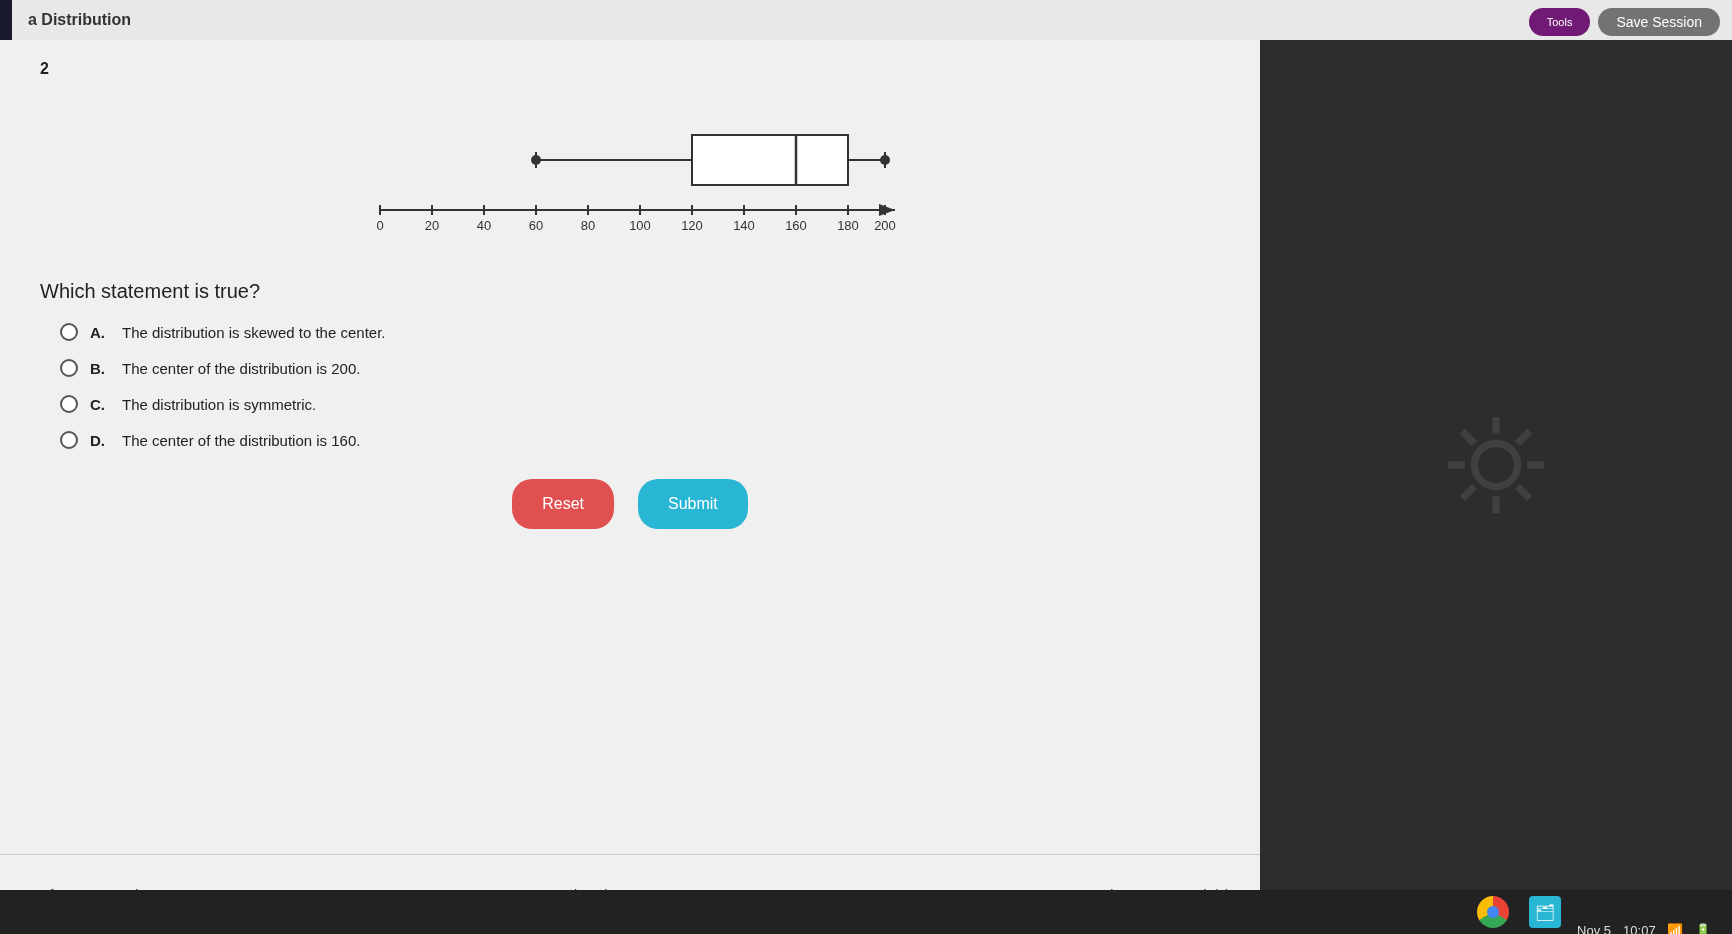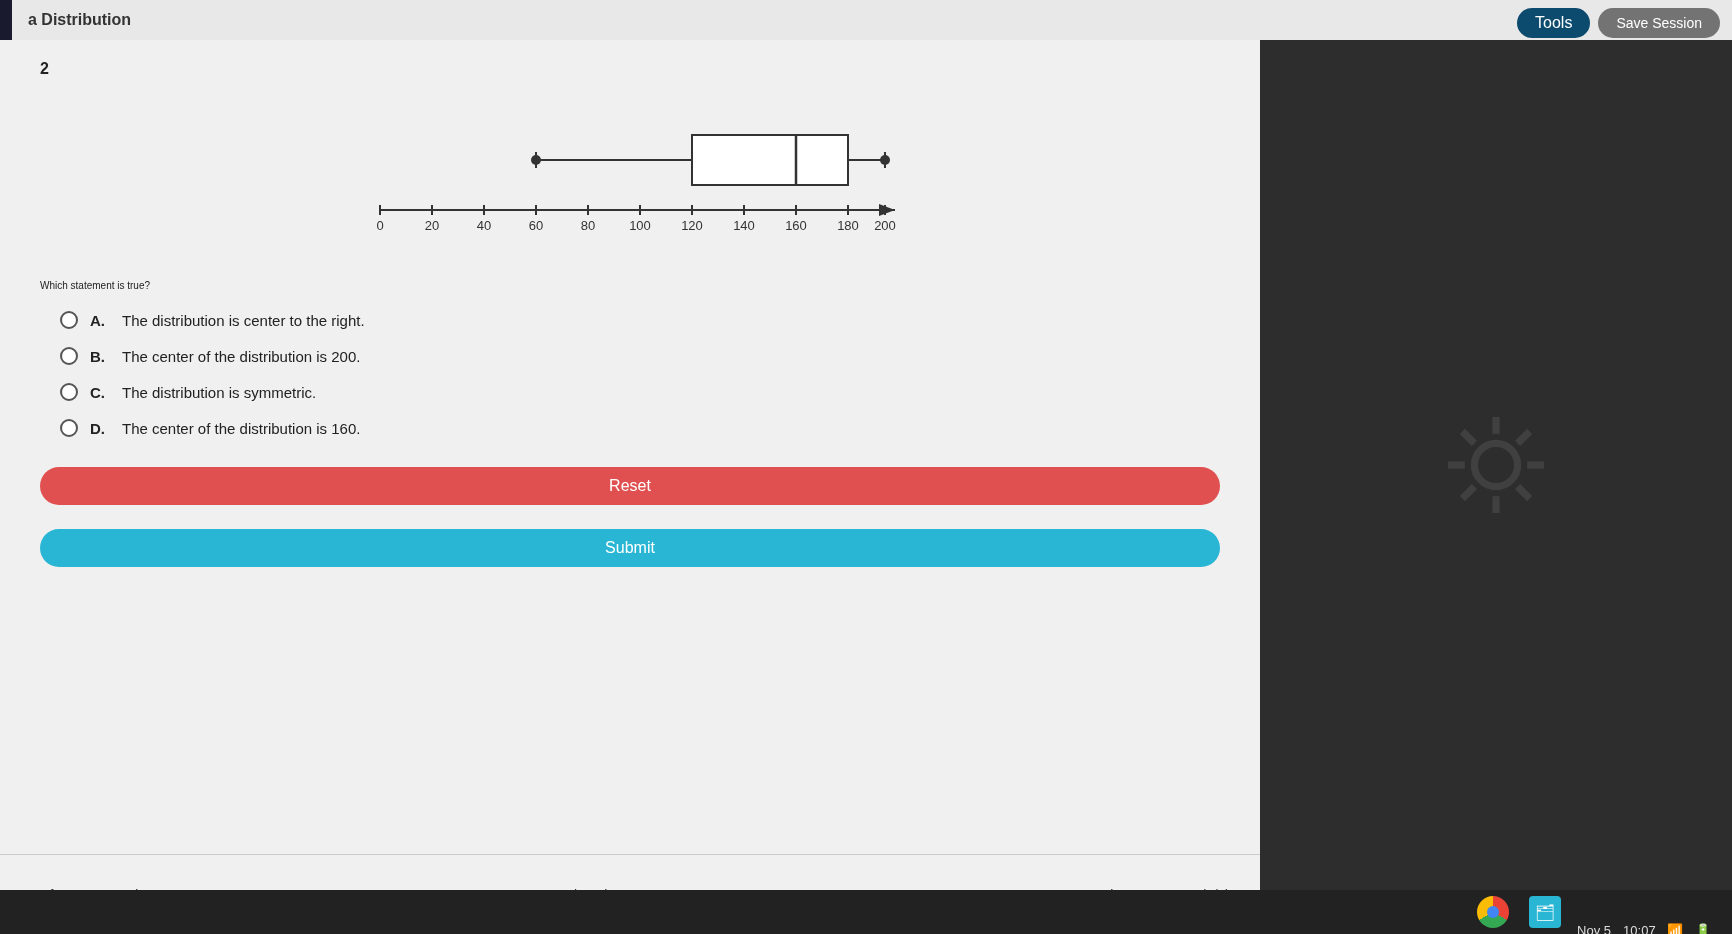--- a/index.html
+++ b/index.html
@@ -16,26 +16,26 @@
       position: absolute;
       top: 0;
       right: 0;
       display: flex;
       gap: 8px;
       padding: 8px 12px;
       z-index: 10;
     }
 
     .btn-tools {
-      background: #0c4a6e;
+      background: #701a75;
       color: white;
       border: none;
       border-radius: 20px;
       padding: 6px 18px;
-      font-size: 16px;
+      font-size: 11px;
       cursor: pointer;
       font-weight: 500;
     }
 
     .btn-save-session {
       background: #737373;
       color: white;
       border: none;
       border-radius: 20px;
       padding: 6px 18px;
@@ -88,21 +88,21 @@
       justify-content: center;
       margin-bottom: 30px;
       position: relative;
     }
 
     .box-plot-svg {
       margin: 0 auto;
     }
 
     .which-statement {
-      font-size: 10px;
+      font-size: 20px;
       color: #222;
       margin-bottom: 20px;
       font-weight: 500;
     }
 
     .options-list {
       list-style: none;
       display: flex;
       flex-direction: column;
       gap: 18px;
@@ -133,40 +133,39 @@
     .option-letter {
       font-weight: bold;
       min-width: 20px;
     }
 
     .buttons-row {
       display: flex;
       justify-content: center;
       gap: 24px;
       margin-top: 20px;
-      flex-direction: column;
     }
 
     .btn-reset {
       background: #e05050;
       color: white;
       border: none;
       border-radius: 20px;
       padding: 10px 30px;
       font-size: 16px;
       cursor: pointer;
       font-weight: 500;
     }
 
     .btn-submit {
       background: #29b6d4;
       color: white;
       border: none;
       border-radius: 20px;
-      padding: 10px 30px;
+      padding: 16px 30px;
       font-size: 16px;
       cursor: pointer;
       font-weight: 500;
     }
 
     .bottom-bar {
       position: absolute;
       bottom: 0;
       left: 0;
       width: 1260px;
@@ -340,21 +339,21 @@
       <line x1="535" y1="62" x2="535" y2="78" stroke="#333" stroke-width="2"></line>
     </svg>
   </div>
 
   <div class="which-statement">Which statement is true?</div>
 
   <ul class="options-list">
     <li class="option-item">
       <span class="option-radio"></span>
       <span class="option-letter">A.</span>
-      <span>The distribution is center to the right.</span>
+      <span>The distribution is skewed to the center.</span>
     </li>
     <li class="option-item">
       <span class="option-radio"></span>
       <span class="option-letter">B.</span>
       <span>The center of the distribution is 200.</span>
     </li>
     <li class="option-item">
       <span class="option-radio"></span>
       <span class="option-letter">C.</span>
       <span>The distribution is symmetric.</span>

